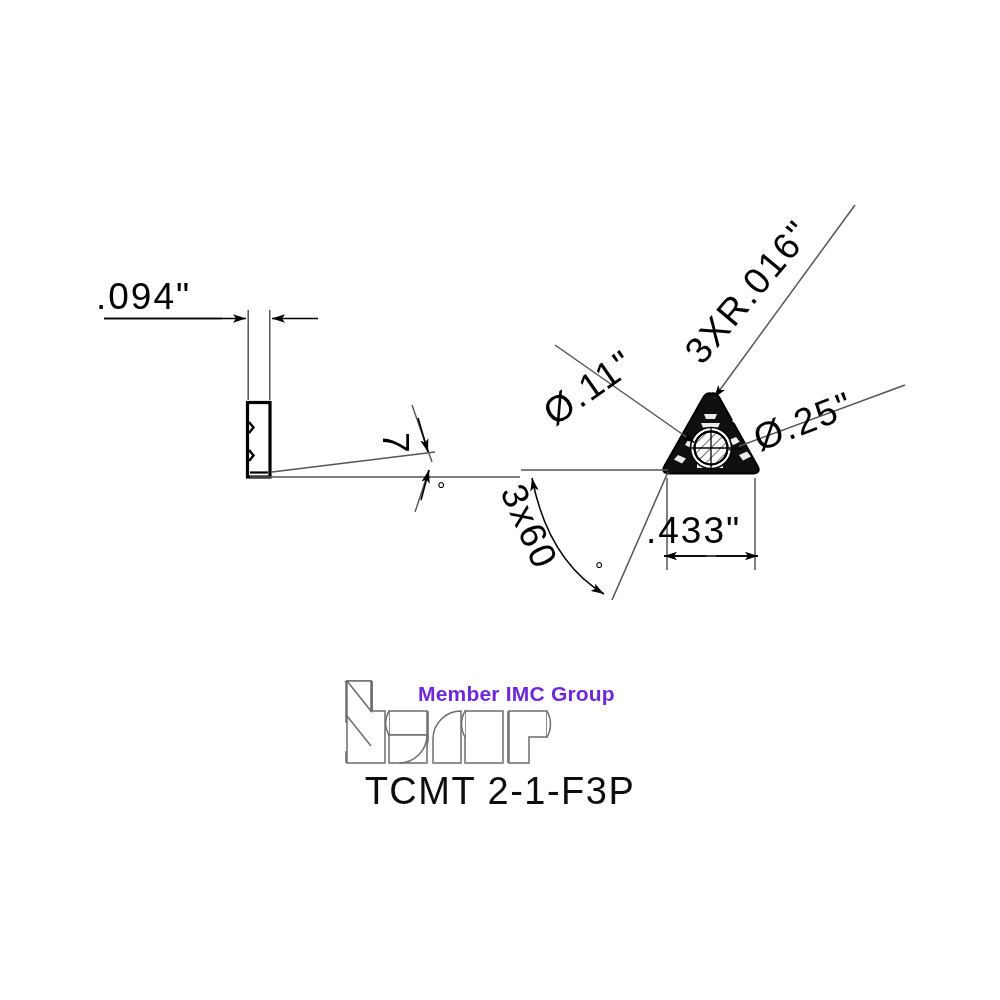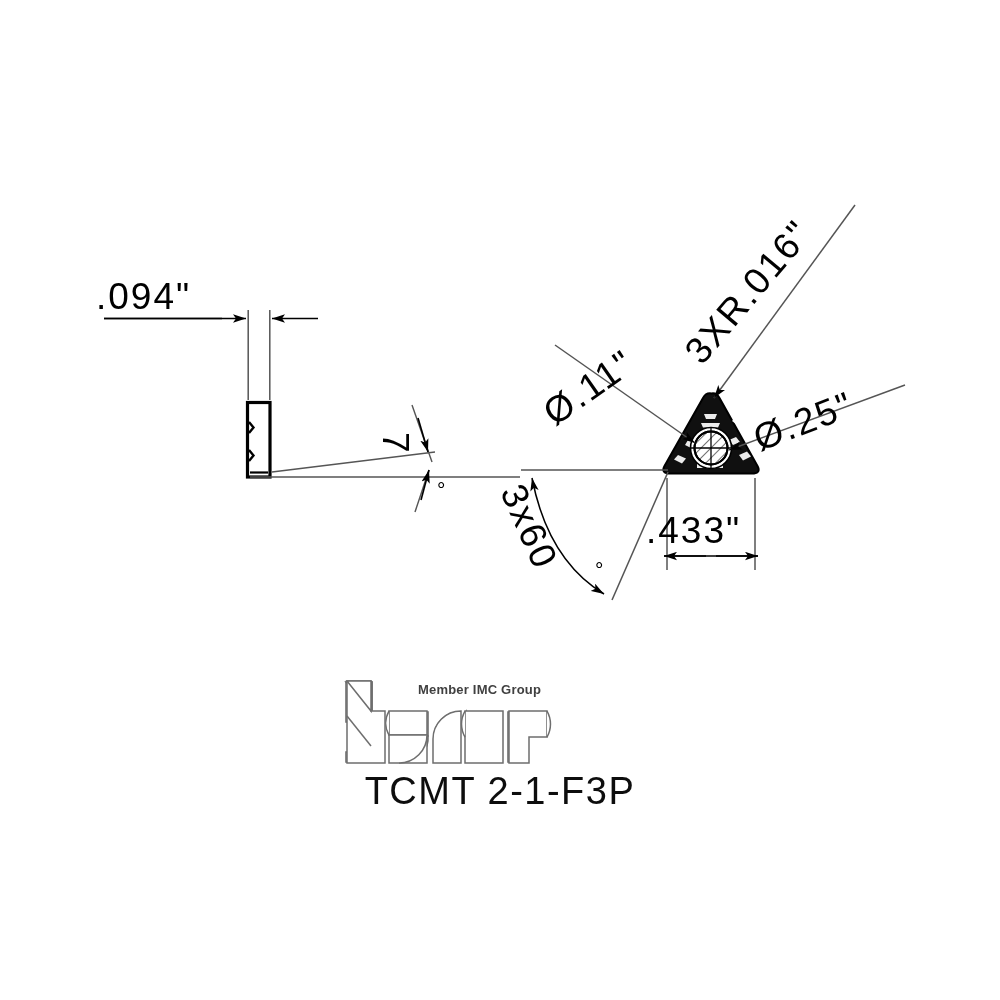--- a/index.html
+++ b/index.html
@@ -47,22 +47,22 @@
     text-align: center;
     font-size: 38px;
     letter-spacing: 1.5px;
     color: #0d0d0d;
     font-family: "Liberation Sans", sans-serif;
   }
   #imc-text {
     position: absolute;
     left: 418px;
     top: 682px;
-    font-size: 13px;
-    color: #404040;
+    font-size: 21px;
+    color: #6d28d9;
     letter-spacing: 0.2px;
     font-weight: 600;
   }
 </style>
 </head>
 <body>
 
 <div id="sheet">
 
   <svg id="drawing" viewBox="0 0 1000 1000">

